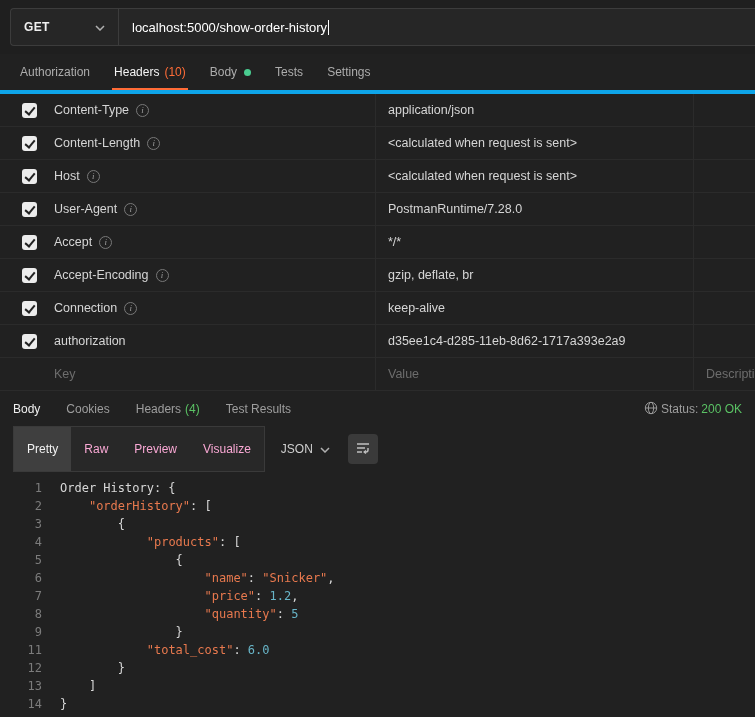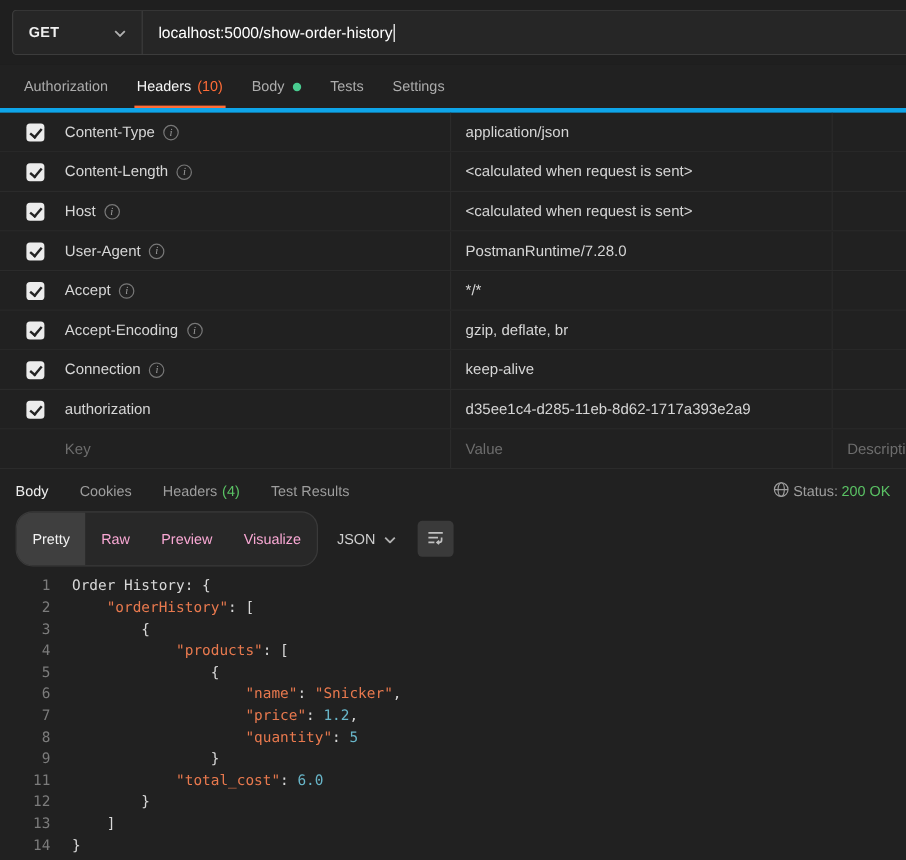--- a/index.html
+++ b/index.html
@@ -58,21 +58,21 @@
   .resp-header { height: 36px; display: flex; align-items: center; padding: 0 13px; }
   .resp-tabs { display: flex; gap: 26px; font-size: 12px; }
   .resp-tab { color: #9e9e9e; display: flex; gap: 4px; cursor: pointer; }
   .resp-tab.active { color: #f0f0f0; }
   .resp-count { color: #5ac264; }
   .status-area { margin-left: auto; display: flex; align-items: center; gap: 3px; font-size: 12px; color: #9e9e9e; }
   .status-value { color: #5ac264; }
 
   
   .view-bar { height: 44px; display: flex; align-items: center; padding: 0 13px; }
-  .segment-group { display: flex; height: 46px; border: 1px solid #3a3a3a; background: #282828; border-radius: 14px; overflow: hidden; }
+  .segment-group { display: flex; height: 46px; border: 1px solid #3a3a3a; background: #282828; border-radius: 0; overflow: hidden; }
   .segment { display: flex; align-items: center; padding: 0 13px; font-size: 12px; color: #f9a8d4; cursor: pointer; }
   .segment.active { background: #3f3f3f; color: #f2f2f2; }
   .format-select { display: flex; align-items: center; gap: 7px; margin-left: 16px; background: none; border: none; color: #cfcfcf; font-size: 12px; font-family: inherit; cursor: pointer; }
   .wrap-btn { margin-left: 18px; width: 30px; height: 30px; border: none; border-radius: 4px; background: #3a3a3a; display: flex; align-items: center; justify-content: center; cursor: pointer; }
 
   
   .code-area { padding-top: 8px; font-family: "DejaVu Sans Mono", monospace; font-size: 12px; }
   .code-line { display: flex; line-height: 18px; white-space: pre; }
   .line-num { flex: 0 0 42px; text-align: right; color: #7c7c7c; user-select: none; }
   .line-content { padding-left: 18px; }

